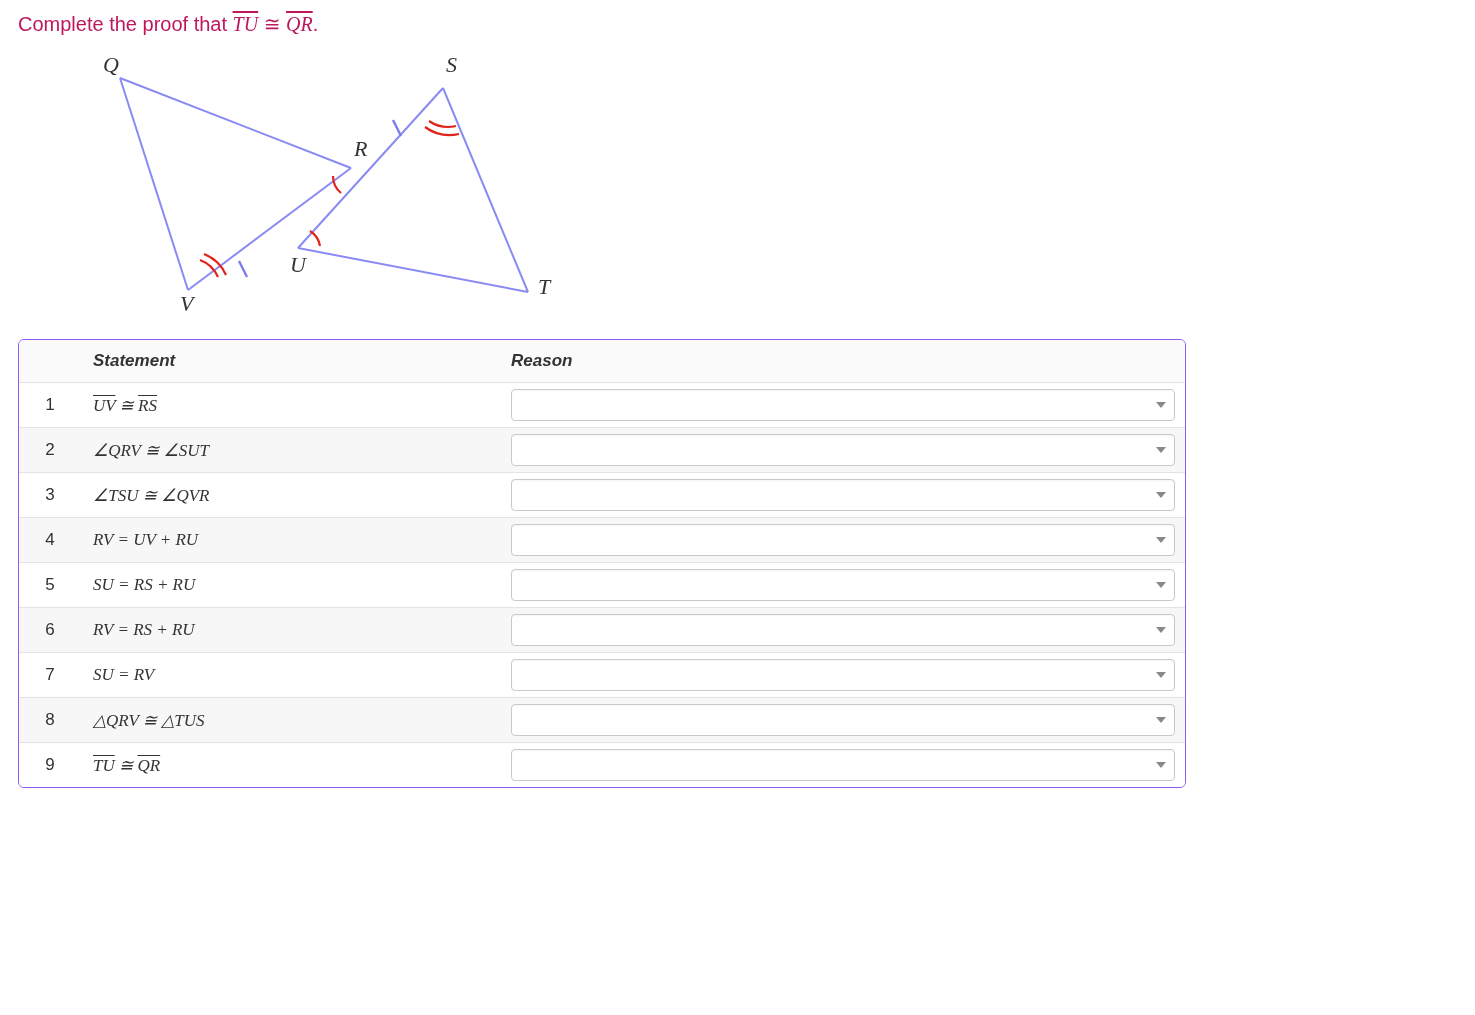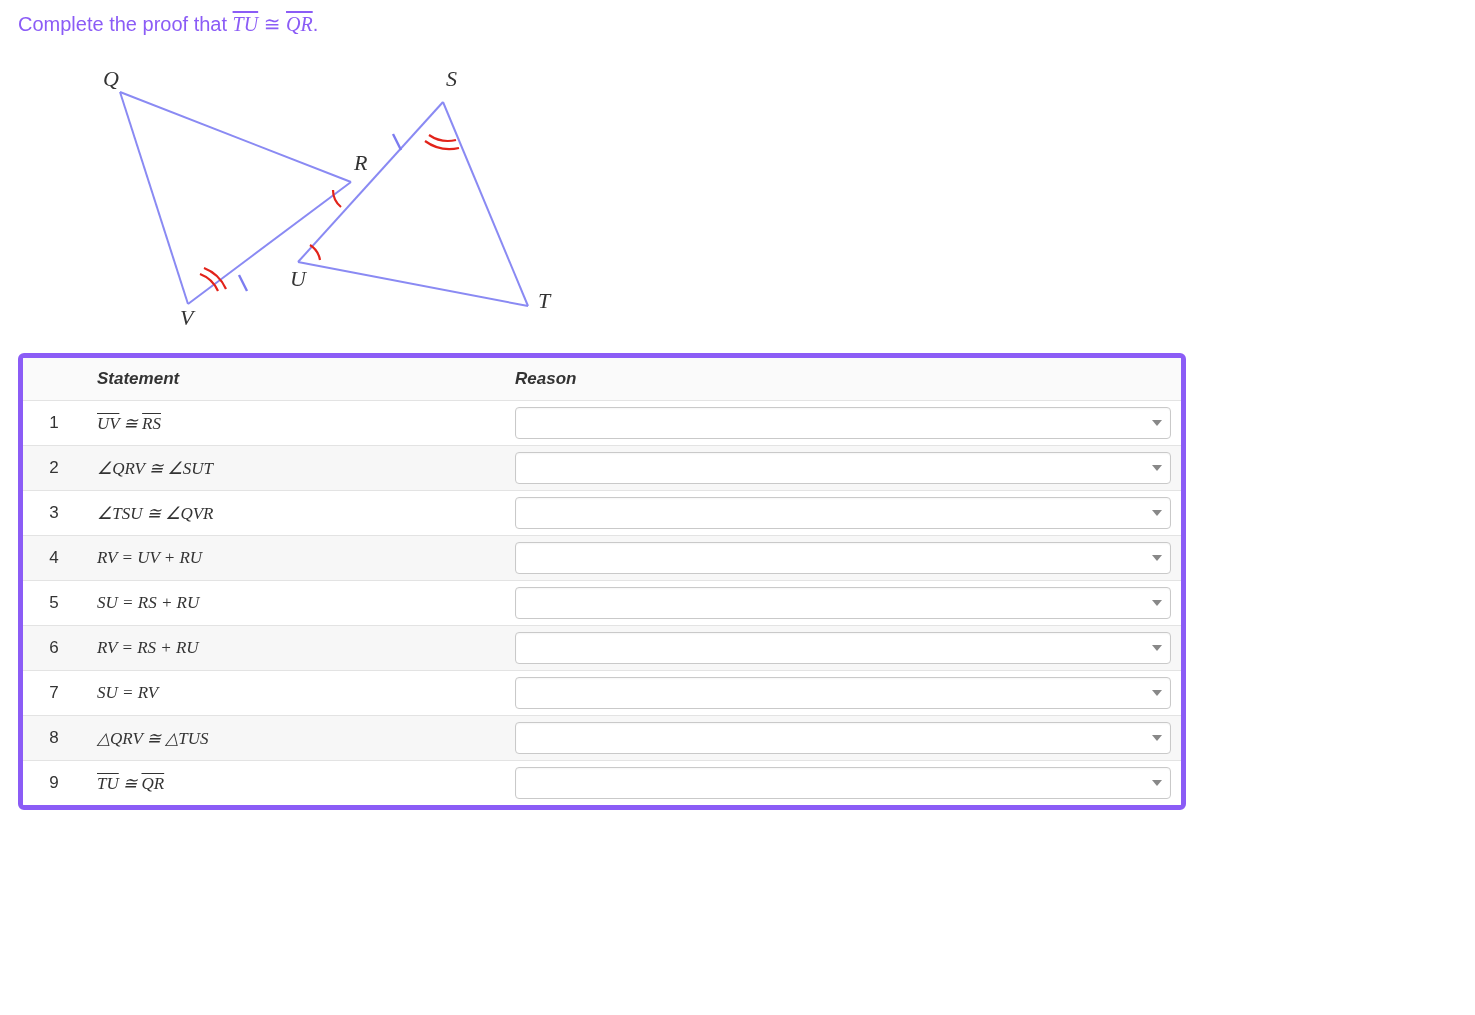--- a/index.html
+++ b/index.html
@@ -6,37 +6,37 @@
   body {
     font-family: Verdana, Geneva, sans-serif;
     font-size: 16px;
     color: #333;
     background: #fff;
     padding: 12px 18px;
     width: 1475px;
   }
   .prompt {
     font-size: 20px;
-    margin-bottom: 24px;
-    color: #8b5cf6;
+    margin-bottom: 10px;
+    color: #be185d;
   }
   .overline {
     text-decoration: overline;
   }
   .diagram-wrap {
     margin: 8px 0 28px 40px;
   }
   .diagram-wrap svg { display: block; }
 
   
   .proof-table {
     width: 1168px;
     border-collapse: separate;
     border-spacing: 0;
-    border: 5px solid #8b5cf6;
+    border: 1px solid #8b5cf6;
     border-radius: 6px;
     overflow: hidden;
     font-size: 17px;
   }
   .proof-table th, .proof-table td {
     padding: 11px 12px;
     border-top: 1px solid #e3e3e3;
     text-align: left;
     vertical-align: middle;
   }

